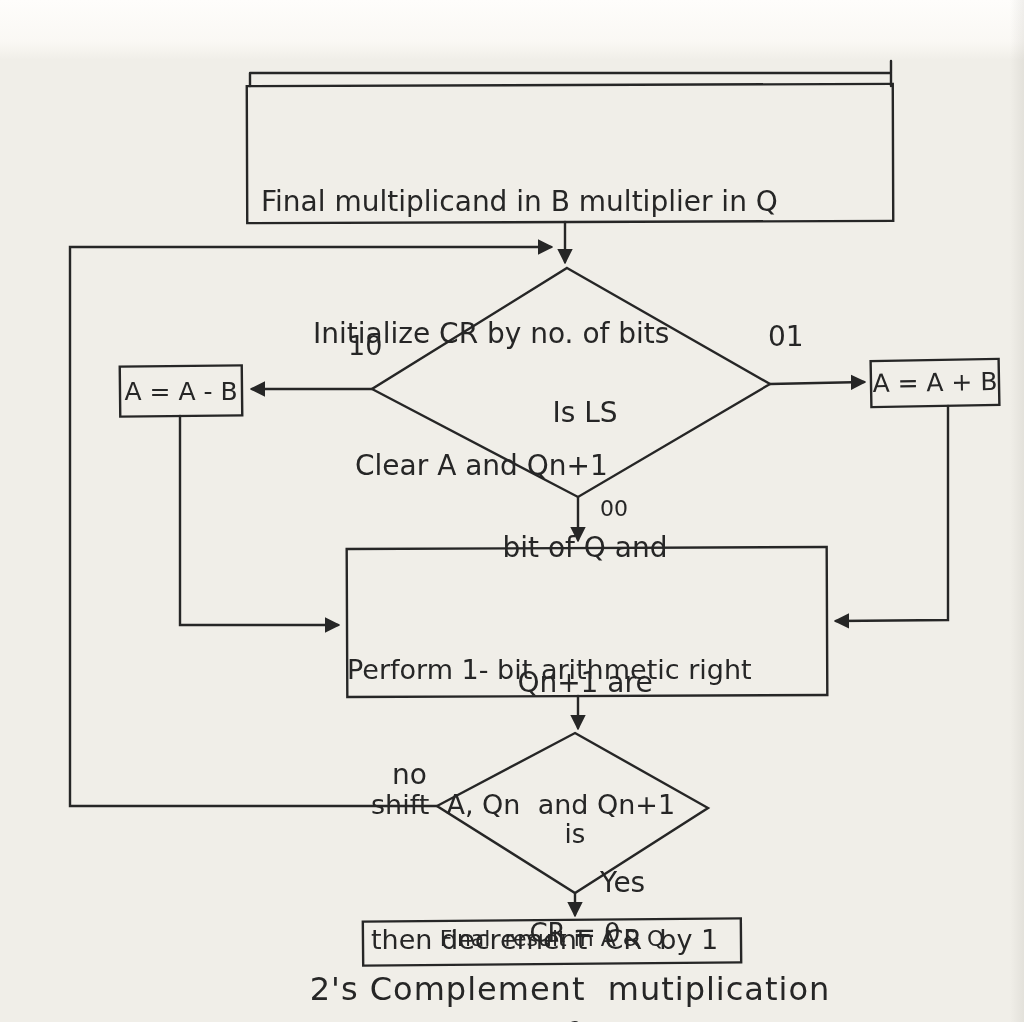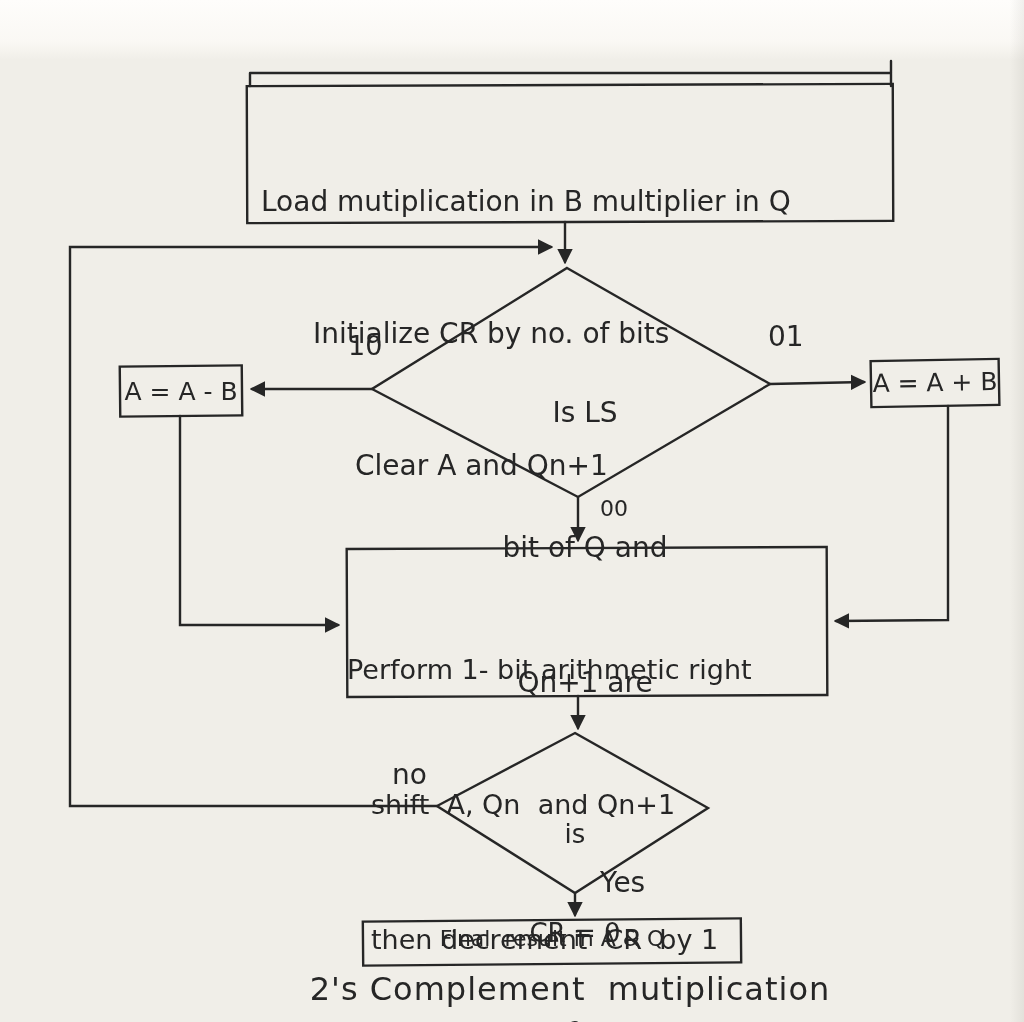--- a/index.html
+++ b/index.html
@@ -66,21 +66,21 @@
 
       <polygon points="575,733 708,808 575,893 437,806"></polygon>
 
       <path d="M575,893 L575,915" marker-end="url(#arr)"></path>
 
       <rect x="363" y="920" width="378" height="44" transform="rotate(-0.5 552 942)"></rect>
     </g>
   </svg>
 
   <div class="txt lines" style="left:247px;top:92px;width:646px;font-size:28px;line-height:44px;">
-    <div style="padding-left:14px">Load mutiplication in B multiplier in Q</div>
+    <div style="padding-left:14px">Final multiplicand in B multiplier in Q</div>
     <div style="padding-left:66px">Initialize CR by no. of bits</div>
     <div style="padding-left:108px">Clear A and Qn+1</div>
   </div>
 
   <div class="txt lines center" style="left:420px;top:300px;width:330px;font-size:28px;line-height:45px;">
     <div>Is LS</div>
     <div>bit of Q and</div>
     <div>Qn+1 are</div>
   </div>
 

